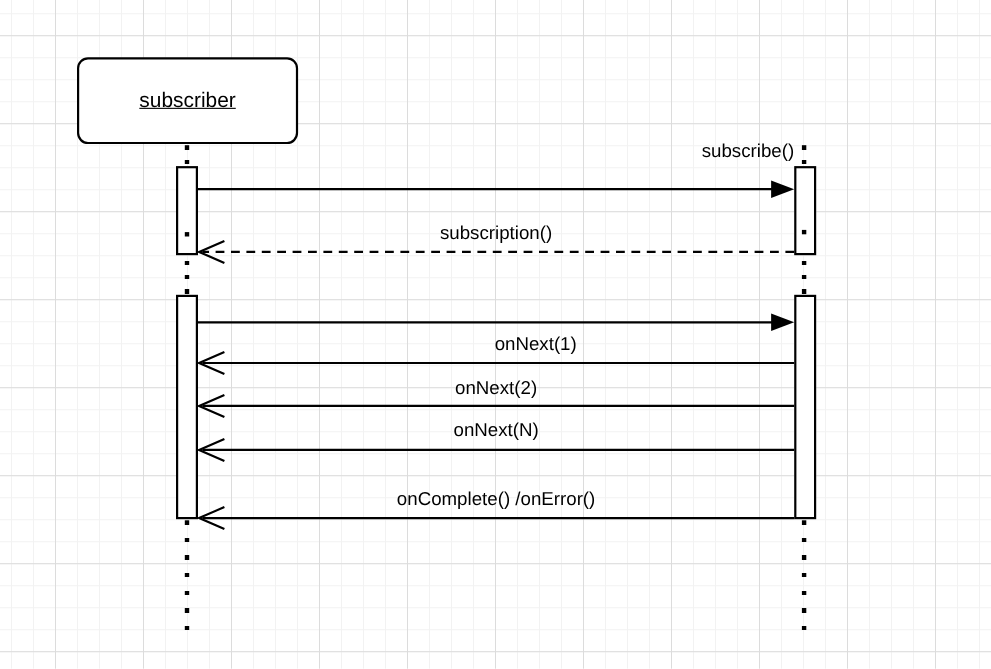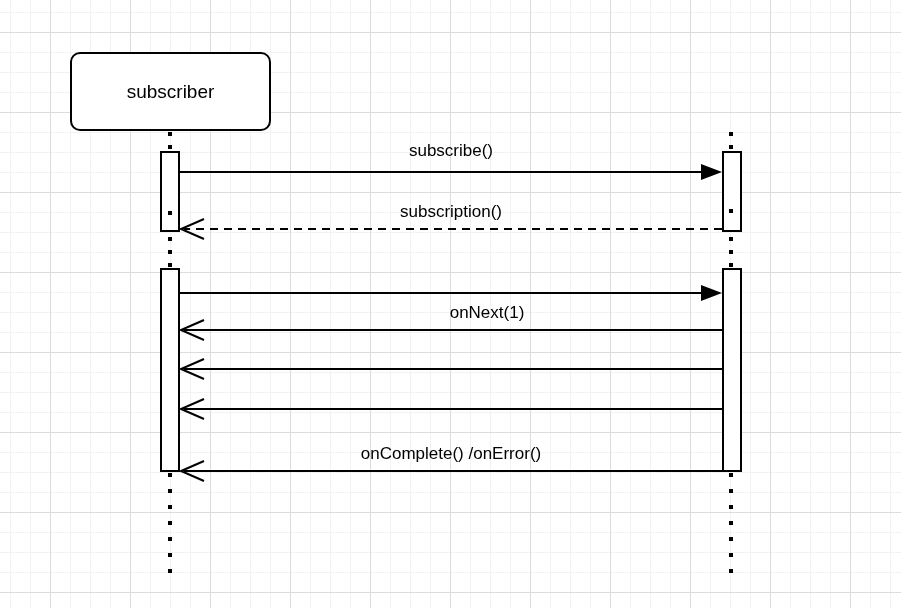--- a/index.html
+++ b/index.html
@@ -28,20 +28,21 @@
     position: absolute;
     background: var(--fill, #fff);
     border: 2px solid var(--stroke, #000);
     border-radius: 10px;
     display: flex;
     align-items: center;
     justify-content: center;
     font-size: 19px;
     z-index: 2;
     box-sizing: border-box;
+    text-decoration: underline;
   }
   .participant.subscriber { left: 70px;  top: 52px; width: 201px; height: 79px; }
   .participant.publisher  { left: 630px; top: 42px; width: 201px; height: 89px; }
 
   .activation {
     position: absolute;
     width: 20px;
     background: var(--fill, #fff);
     border: 2px solid var(--stroke, #000);
     box-sizing: border-box;
@@ -92,21 +93,21 @@
 
   .msg-label {
     position: absolute;
     left: 180px;
     width: 542px;
     text-align: center;
     font-size: 17px;
     line-height: 22px;
     z-index: 7;
   }
-  .lbl-1 { top: 140px; }
+  .lbl-1 { top: 127px; text-align: right; }
   .lbl-2 { top: 201px; }
   .lbl-3 { top: 266px; }
   .lbl-4 { top: 302px; padding-left: 36px; }
   .lbl-5 { top: 342px; }
   .lbl-6 { top: 380px; }
   .lbl-7 { top: 443px; }
 </style>
 </head>
 <body>
 
@@ -165,15 +166,17 @@
 
     <g>
       <line class="msg-line" x1="722" y1="471" x2="184" y2="471"></line>
       <polyline class="head-open" points="204,461 181,471 204,481"></polyline>
     </g>
   </svg>
 
   <div class="msg-label lbl-1">subscribe()</div>
   <div class="msg-label lbl-2">subscription()</div>
   <div class="msg-label lbl-4">onNext(1)</div>
+  <div class="msg-label lbl-5">onNext(2)</div>
+  <div class="msg-label lbl-6">onNext(N)</div>
   <div class="msg-label lbl-7">onComplete() /onError()</div>
 
 </div>
 
 </body></html>

